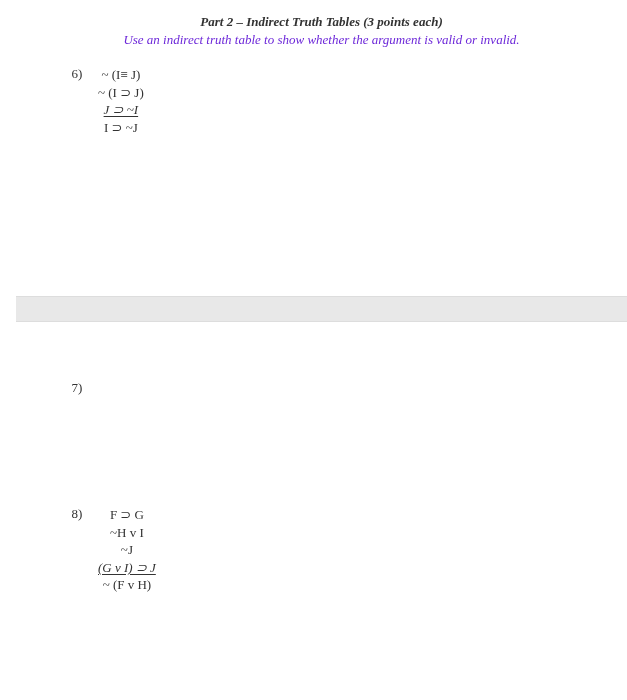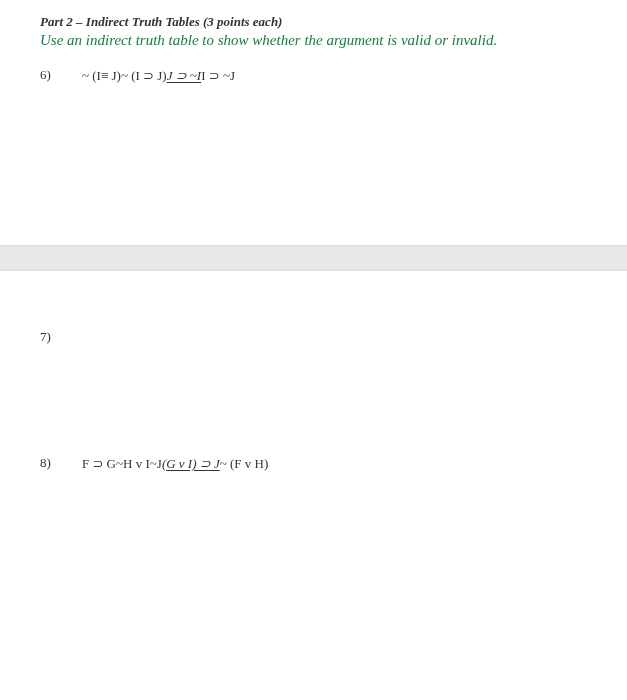--- a/index.html
+++ b/index.html
@@ -8,53 +8,54 @@
       box-sizing: border-box;
     }
     body {
       width: 627px;
       height: 700px;
       background: #ffffff;
       font-family: Georgia, 'Times New Roman', serif;
       color: #333;
     }
     .page {
-      padding: 14px 40px 20px 40px;
+      padding: 14px 40px 20px 56px;
+      text-align: center;
     }
     .header {
       margin-bottom: 18px;
     }
     .title-line {
       font-size: 13px;
       margin-bottom: 2px;
     }
     .title-bold {
       font-weight: bold;
       font-style: italic;
     }
     .instruction {
       font-style: italic;
-      font-size: 15px;
-      color: #15803d;
+      font-size: 13px;
+      color: #6d28d9;
     }
     .problem {
       font-size: 13px;
       margin-bottom: 8px;
     }
     .problem-row {
       display: flex;
       align-items: flex-start;
     }
     .num {
       width: 42px;
       flex-shrink: 0;
     }
     .premises {
       display: flex;
-      flex-direction: row;
+      flex-direction: column;
       line-height: 1.35;
     }
     .premise-underline {
       text-decoration: underline;
       text-underline-offset: 2px;
       font-style: italic;
     }
     .gray-band {
       width: 627px;
       height: 26px;

